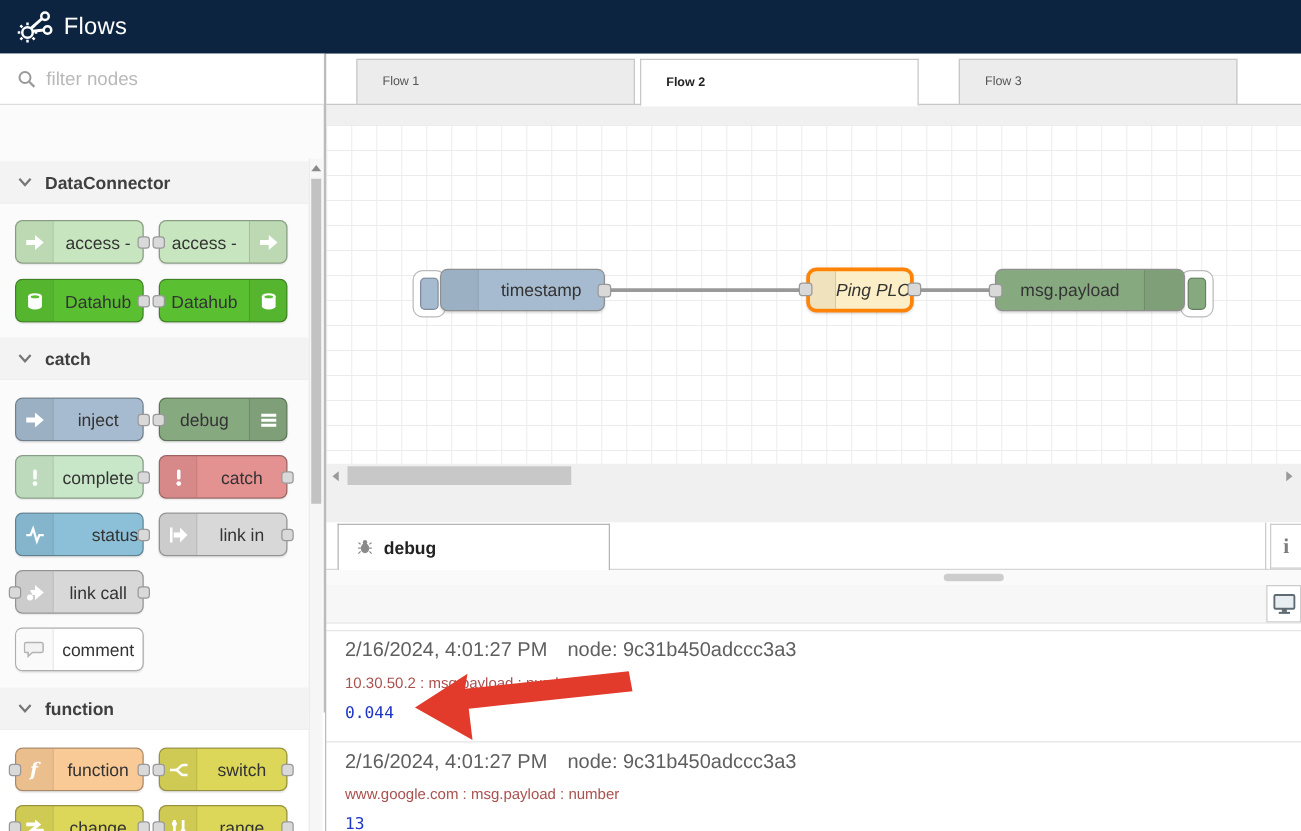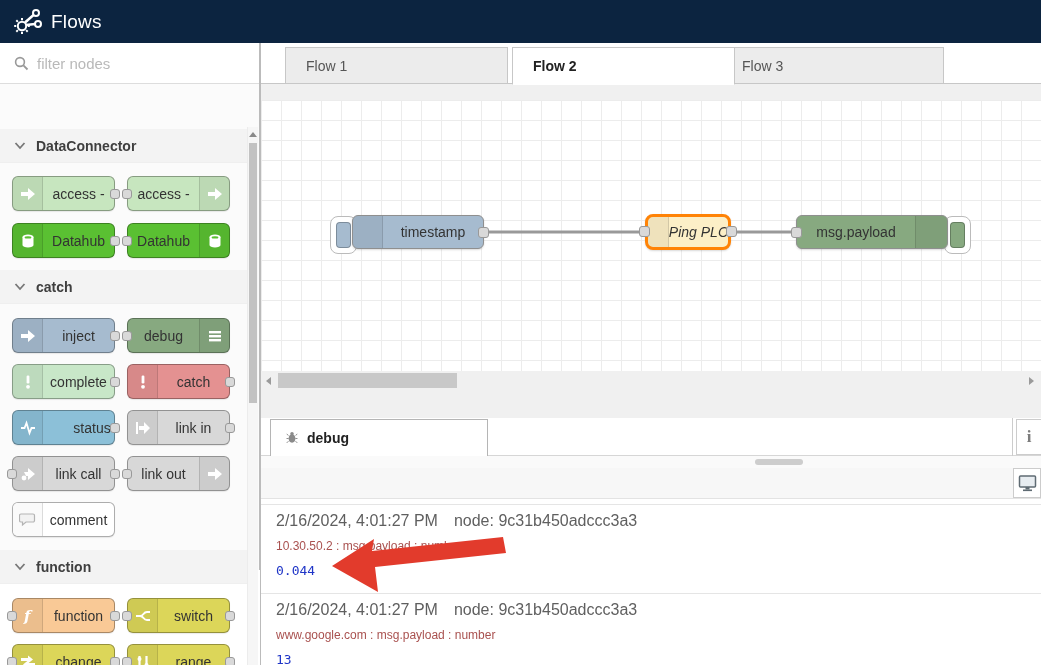--- a/index.html
+++ b/index.html
@@ -31,21 +31,21 @@
 
   
   .side-scroll-track { left:247px; top:84px; width:11px; height:581px; background:#f6f6f6; border-left:1px solid #ececec; }
   .side-scroll-thumb { left:249px; top:100px; width:8px; height:260px; background:#c2c2c2; }
   .tri-up    { width:0; height:0; border-left:4px solid transparent; border-right:4px solid transparent; border-bottom:5px solid #8a8a8a; }
   .tri-left  { width:0; height:0; border-top:4px solid transparent; border-bottom:4px solid transparent; border-right:5px solid #9a9a9a; }
   .tri-right { width:0; height:0; border-top:4px solid transparent; border-bottom:4px solid transparent; border-left:5px solid #9a9a9a; }
 
   
   .tabbar { left:261px; top:43px; width:780px; height:41px; background:#fff; border-bottom:1px solid #c7c7c7; }
-  .flow-tab { position:absolute; top:4px; height:37px; width:223px; display:flex; align-items:center; padding-left:20px; font-size:14px; cursor:pointer; }
+  .flow-tab { position:absolute; top:4px; height:37px; width:223px; display:flex; align-items:center; padding-left:20px; font-size:10px; cursor:pointer; }
   .flow-tab.inactive { background:#ececec; border:1px solid #c7c7c7; color:#555; }
   .flow-tab.active { background:#fff; border:1px solid #c7c7c7; border-bottom:1px solid #fff; height:38px; font-weight:bold; color:#222; z-index:2; }
 
   
   .canvas-band { left:261px; top:84px; width:780px; height:16px; background:#f0f0f0; }
   .canvas { left:261px; top:100px; width:780px; height:271px; background:#fff;
     background-image:linear-gradient(#ececec 1px, transparent 1px), linear-gradient(90deg,#ececec 1px, transparent 1px);
     background-size:20px 20px; }
   .flow-node { position:absolute; height:34px; border:1px solid #8f8f8f; border-radius:6px; display:flex; box-shadow:0 1px 2px rgba(0,0,0,0.15); cursor:move;text-align:right; }
   .fn-label { flex:1; display:flex; align-items:center; justify-content:center; font-size:14px; color:#333; white-space:nowrap; }
@@ -293,29 +293,20 @@
     <div class="pal-node" style="left: 12px; top: 413px; width: 103px; background-color: rgb(216, 216, 216);">
       <div class="pn-icon ileft">
           <svg width="16" height="16" viewBox="0 0 16 16">
             <use href="#ic-linkcall"></use>
           </svg>
         </div>
       <div class="pn-label">link call</div>
       <div class="pal-port pp-l"></div>
       <div class="pal-port pp-r"></div>
     </div>
-    <div class="pal-node" style="left: 127px; top: 413px; width: 103px; background-color: rgb(216, 216, 216);">
-      <div class="pn-icon iright">
-          <svg width="16" height="16" viewBox="0 0 16 16">
-            <use href="#ic-arrow"></use>
-          </svg>
-        </div>
-      <div class="pn-label">link out</div>
-      <div class="pal-port pp-l"></div>
-    </div>
     <div class="pal-node" style="left:12px;top:459px;width:103px;background:#fff">
       <div class="pn-icon ileft" style="background:#fafafa">
           <svg width="17" height="17" viewBox="0 0 17 17">
             <use href="#ic-comment"></use>
           </svg>
         </div>
       <div class="pn-label">comment</div>
     </div>
 
     <div class="pal-node" style="left: 12px; top: 555px; width: 103px; background-color: rgb(249, 201, 150);">
@@ -369,21 +360,21 @@
 
   <div class="abs left-edge-line"></div>
 
   <div class="abs tabbar">
     <div class="flow-tab inactive" style="left:24px">
       <span>Flow 1</span>
     </div>
     <div class="flow-tab active" style="left:251px">
       <span>Flow 2</span>
     </div>
-    <div class="flow-tab inactive" style="left:460px">
+    <div class="flow-tab inactive" style="left:506px">
       <span>Flow 3</span>
     </div>
   </div>
 
   <div class="abs canvas-band"></div>
   <div class="abs canvas"></div>
 
   <svg class="abs" style="left:261px;top:100px" width="780" height="271">
     <line x1="226" y1="132" x2="384" y2="132" stroke="#999" stroke-width="3"></line>
     <line x1="472" y1="132" x2="536" y2="132" stroke="#999" stroke-width="3"></line>

